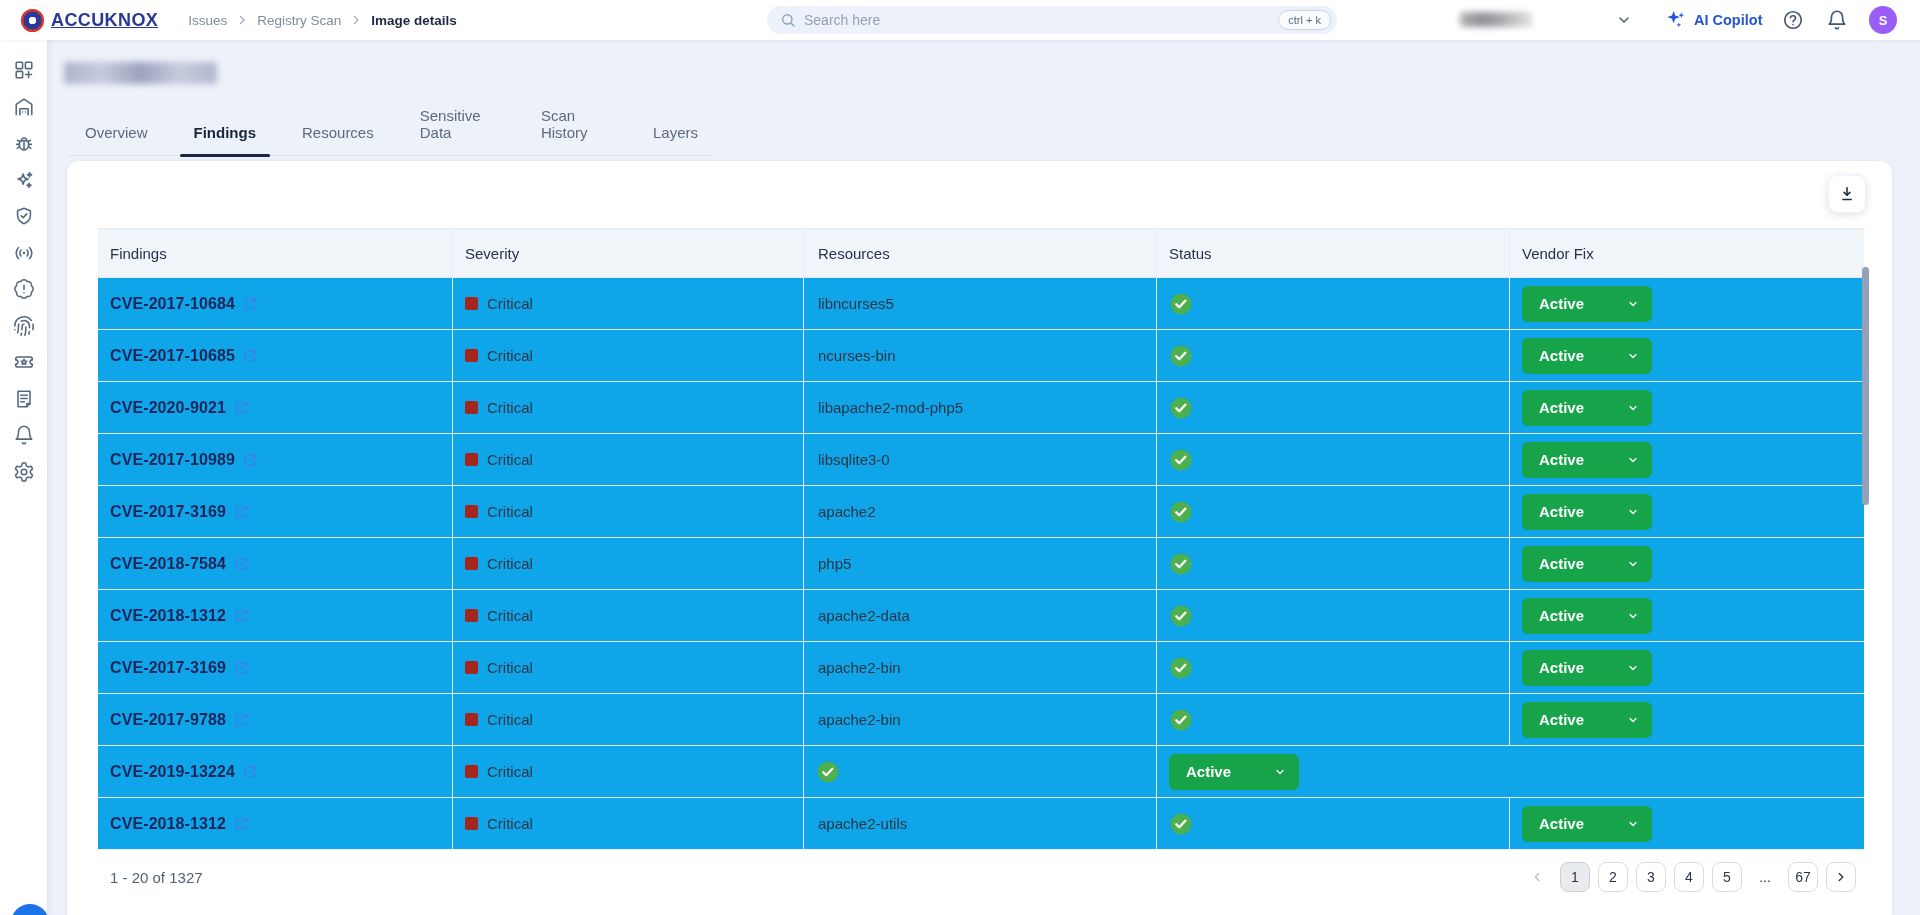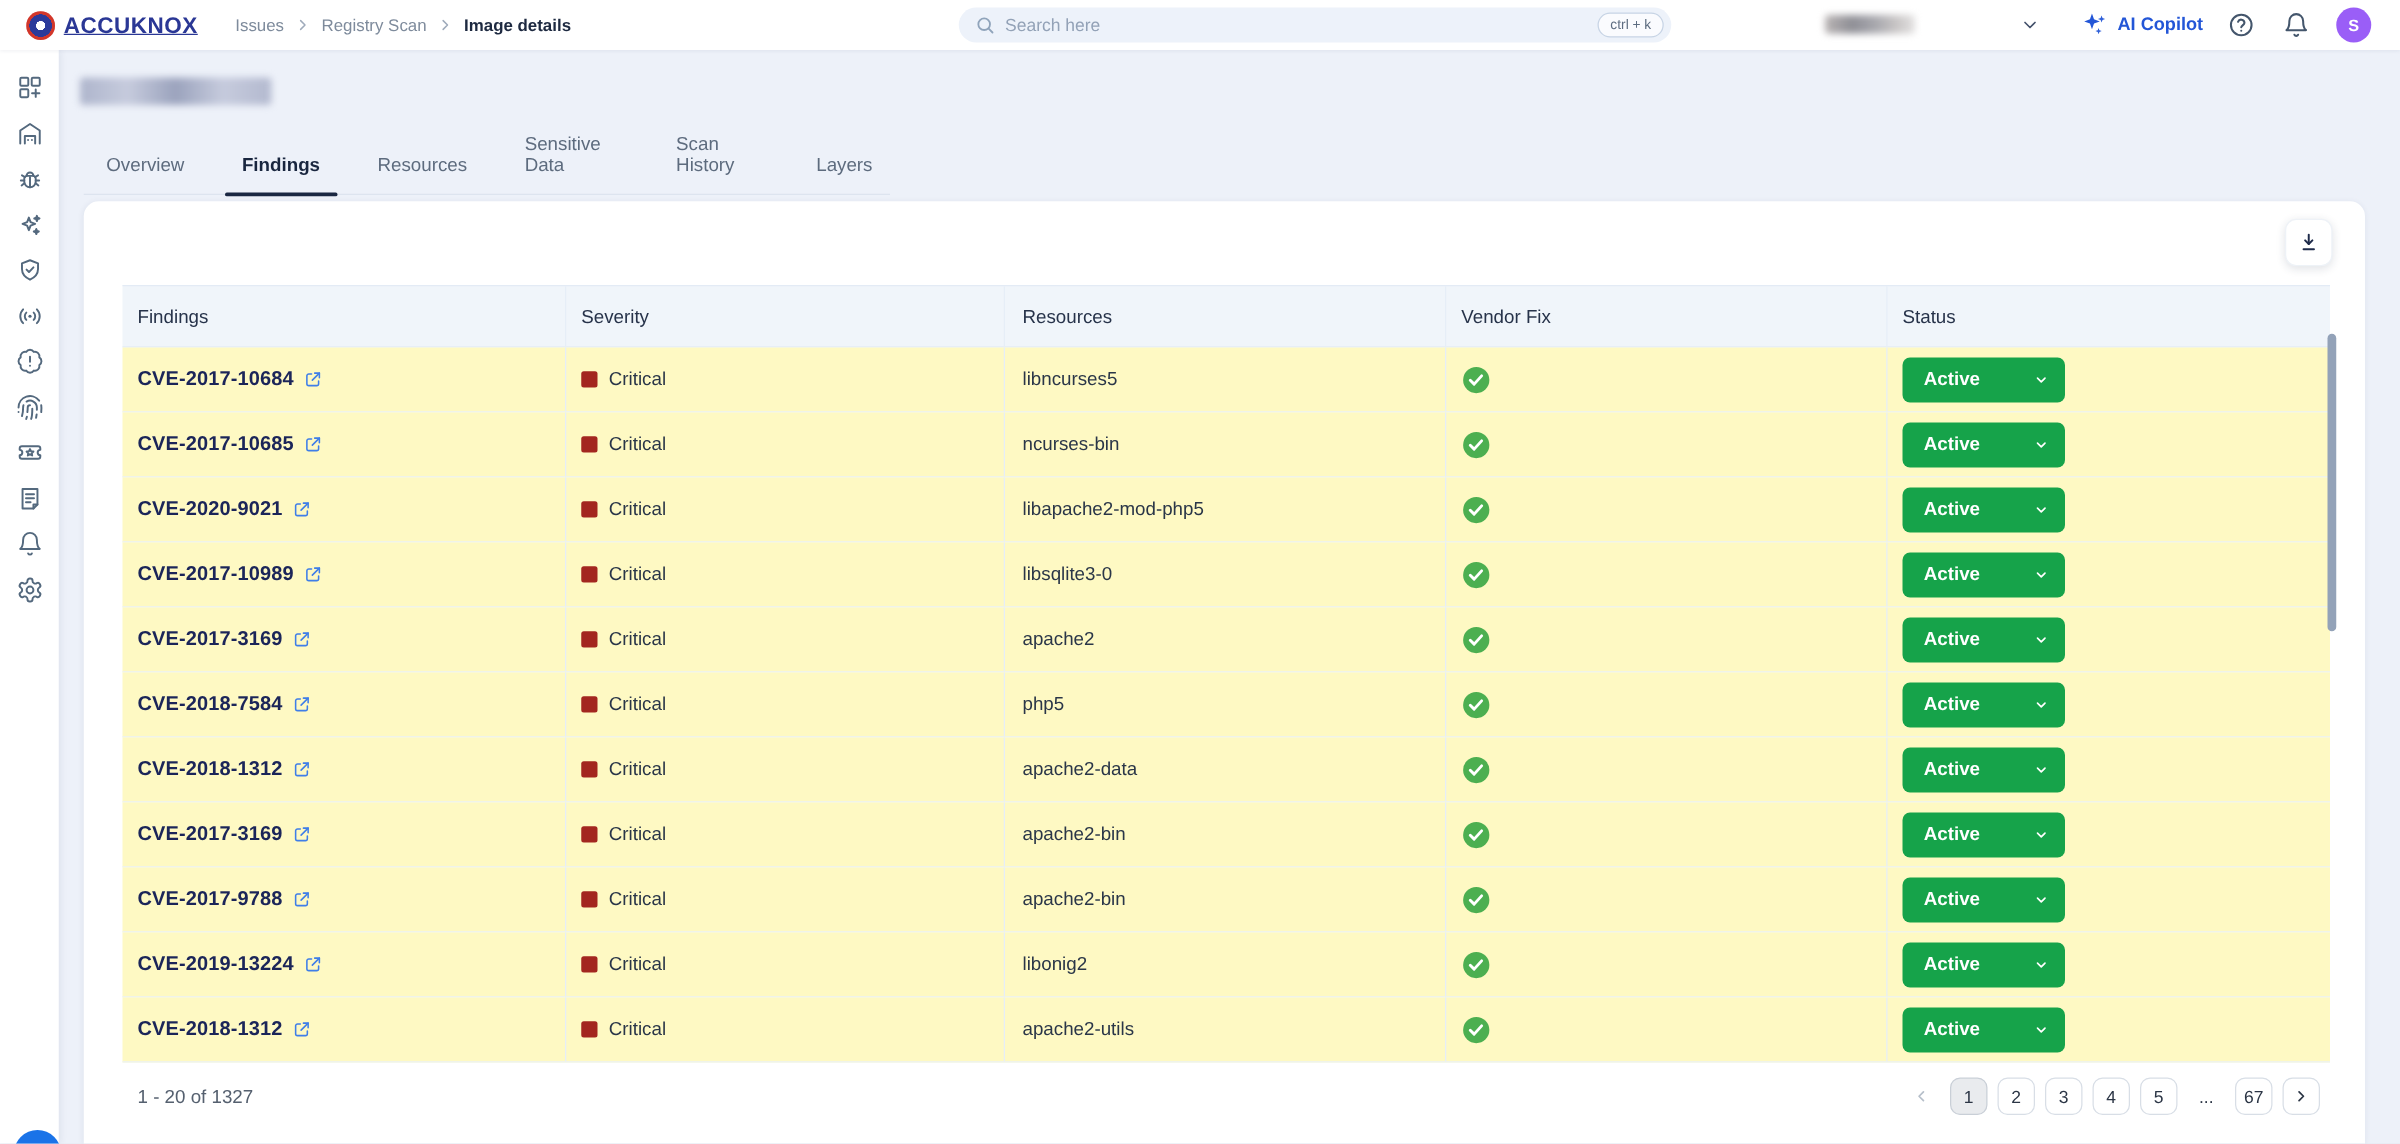--- a/index.html
+++ b/index.html
@@ -71,21 +71,21 @@
   
   .card { position:absolute; left:20px; top:121px; width:1825px; height:754px; background:#ffffff;
     border-radius:12px 12px 0 0; box-shadow:0 1px 5px rgba(25,39,80,.07); }
   .dl-btn { position:absolute; right:26px; top:14px; width:38px; height:38px; border-radius:9px;
     background:#ffffff; border:1px solid #eef2f7; box-shadow:0 2px 8px rgba(30,40,70,.14);
     display:flex; align-items:center; justify-content:center; color:#1e2b4a; cursor:pointer; }
   .tablewrap { position:absolute; left:31px; top:67px; width:1766px; }
   .t-row { display:grid; grid-template-columns:355px 351px 353px 353px 1fr; }
   .t-head { background:#f0f5fa; border-top:1px solid #e3ebf5; border-bottom:1px solid #e3ebf5; height:50px; }
   .t-head .cell { font-size:15px; color:#27334a; font-weight:500; }
-  .t-body-row { height:52px; border-bottom:1px solid #eaf1f8; background:#fef9c3; }
+  .t-body-row { height:52px; border-bottom:1px solid #eaf1f8; background:#0ea5e9; }
   .cell { display:flex; align-items:center; padding-left:12px; border-right:1px solid #e6eef7; overflow:hidden; }
   .cell:last-child { border-right:none; }
   .cell.res { padding-left:14px; }
   .cve-link { display:flex; align-items:center; gap:8px; cursor:pointer; }
   .cve-text { font-size:16px; font-weight:700; color:#1b2559; letter-spacing:.1px; }
   .sev-sq { width:13px; height:13px; border-radius:2px; background:#a3261f; margin-right:9px; flex:none; }
   .body-txt { font-size:15px; color:#2a3648; }
   .status-btn { width:130px; height:36px; border-radius:6px; background:#16a34a; border:none; cursor:pointer;
     display:flex; align-items:center; justify-content:space-between; padding:0 13px 0 17px; }
   .status-label { color:#ffffff; font-size:15px; font-weight:700; }
@@ -310,22 +310,22 @@
             <path d="M8.5 10l3.5 3.5L15.5 10"></path>
             <path d="M7 18.5h10"></path>
           </svg>
       </button>
 
       <div class="tablewrap">
         <div class="t-row t-head" id="thead">
             <div class="cell">Findings</div>
             <div class="cell">Severity</div>
             <div class="cell res">Resources</div>
+            <div class="cell">Status</div>
             <div class="cell">Vendor Fix</div>
-            <div class="cell">Status</div>
           </div>
         <div id="tbody">
             <div class="t-row t-body-row">
               <div class="cell">
        <span class="cve-link">
          <span class="cve-text">CVE-2017-10684</span>
          <span style="display:flex;">
                     <svg width="15" height="15" viewBox="0 0 24 24" fill="none" stroke="#3f7ee8" stroke-width="2" stroke-linecap="round" stroke-linejoin="round">
                       <path d="M10 5H6.5A2.5 2.5 0 0 0 4 7.5v10A2.5 2.5 0 0 0 6.5 20h10a2.5 2.5 0 0 0 2.5-2.5V14"></path>
                       <path d="M14 4h6v6"></path>
@@ -681,23 +681,20 @@
                       <path d="M10 5H6.5A2.5 2.5 0 0 0 4 7.5v10A2.5 2.5 0 0 0 6.5 20h10a2.5 2.5 0 0 0 2.5-2.5V14"></path>
                       <path d="M14 4h6v6"></path>
                       <path d="M20 4l-9 9"></path>
                     </svg>
                   </span>
        </span>
      </div>
      <div class="cell">
        <span class="sev-sq"></span>
        <span class="body-txt">Critical</span>
-     </div>
-     <div class="cell res">
-       <span class="body-txt">libonig2</span>
      </div>
      <div class="cell">
        <span style="display:flex;">
                   <svg width="24" height="24" viewBox="0 0 24 24">
                     <circle cx="12" cy="12" r="10.5" fill="#4caf50"></circle>
                     <path d="M7.2 12.2l3.1 3.1 6-6.6" fill="none" stroke="#fff" stroke-width="2.3" stroke-linecap="round" stroke-linejoin="round"></path>
                   </svg>
                 </span>
      </div>
      <div class="cell">

